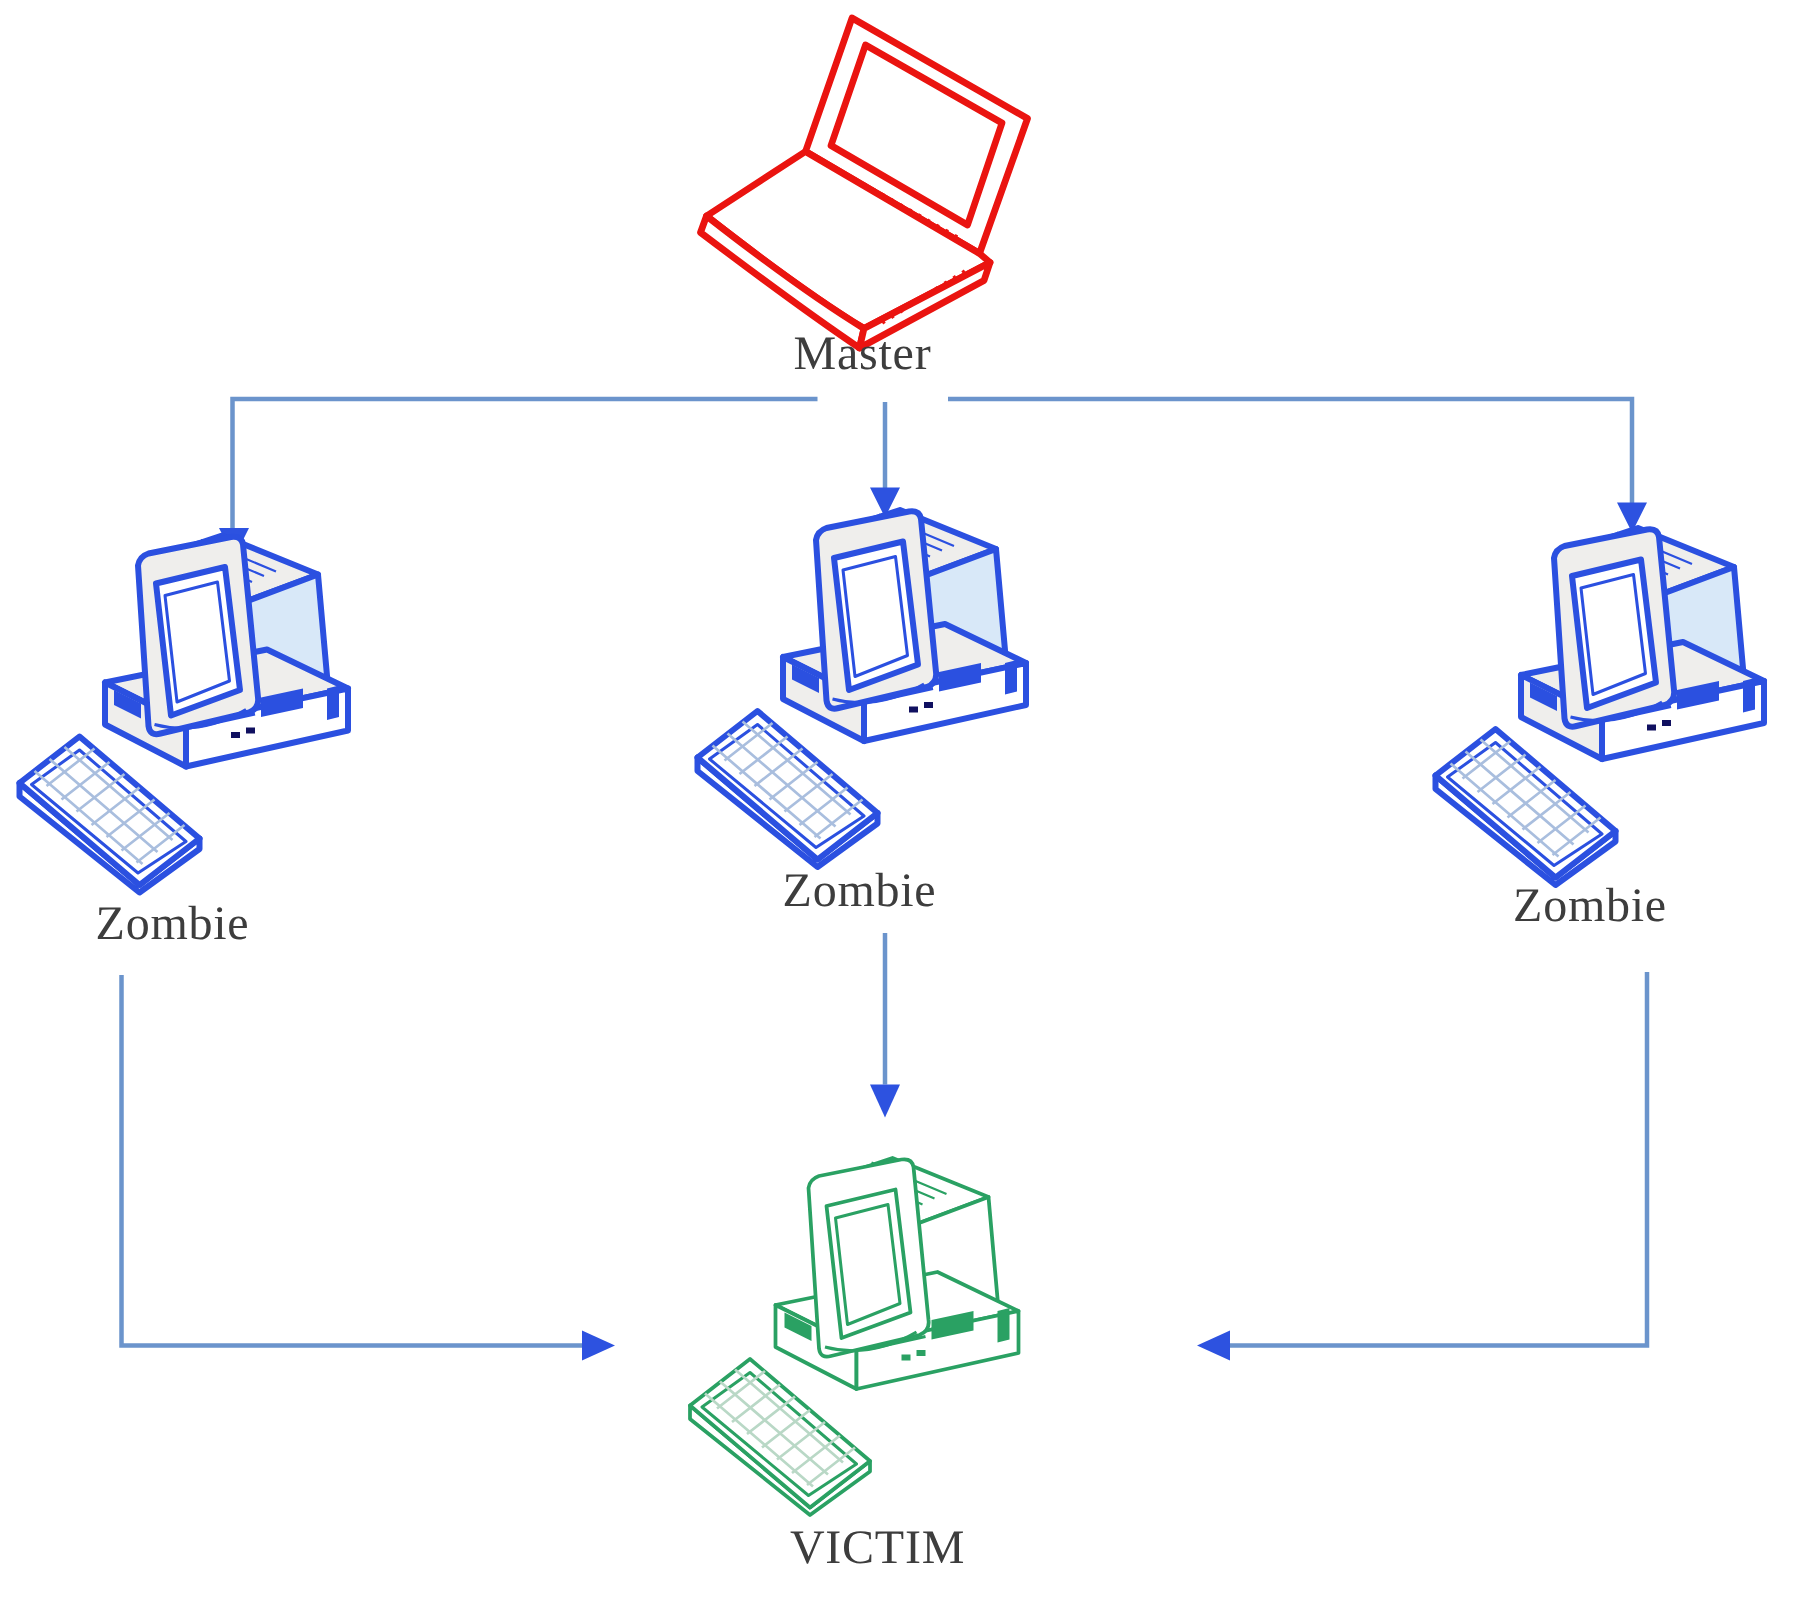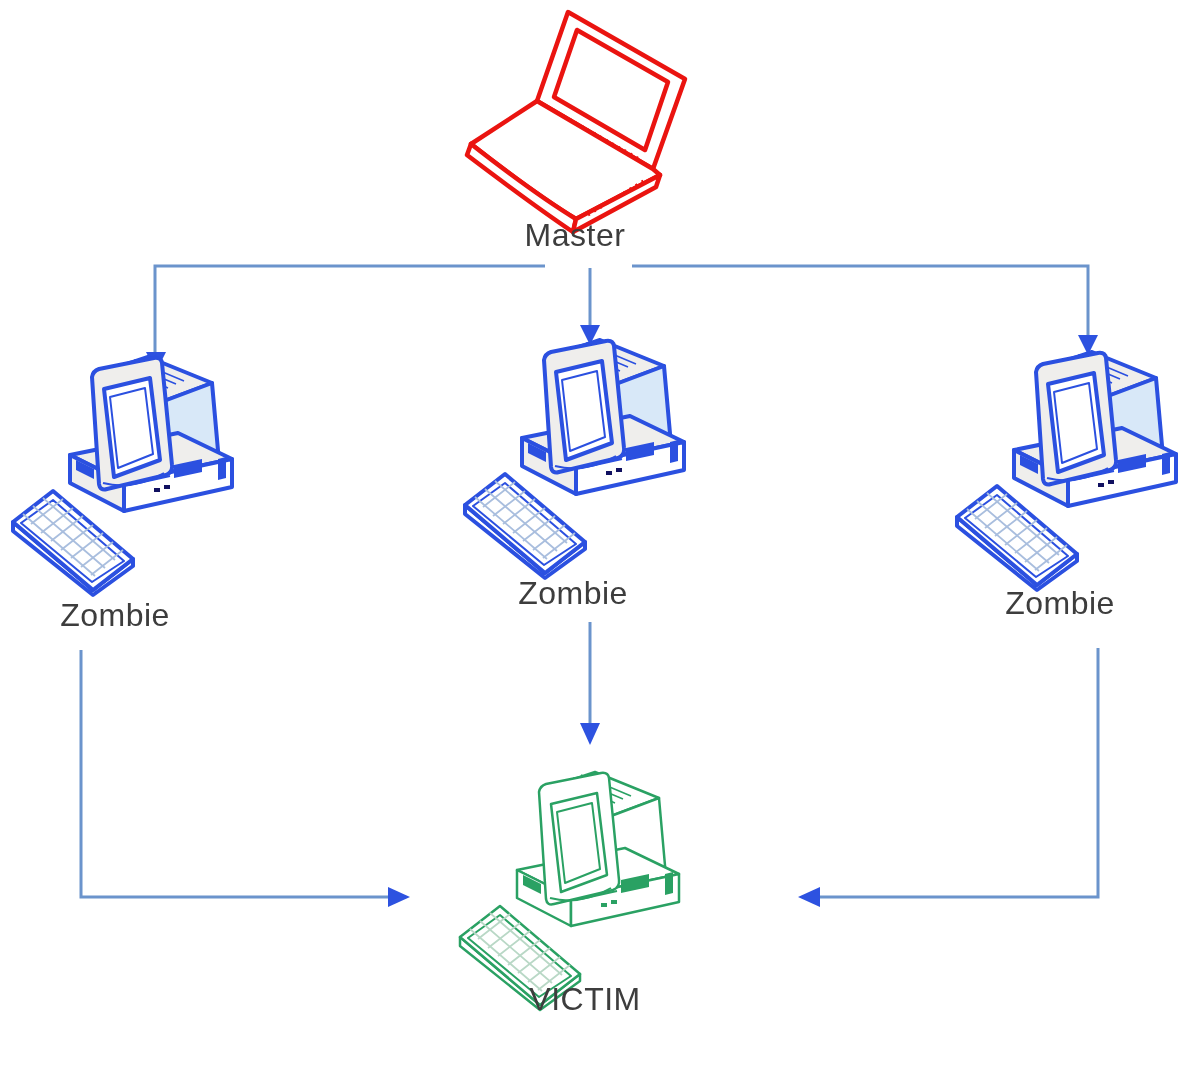--- a/index.html
+++ b/index.html
@@ -1,19 +1,19 @@
 <!DOCTYPE html>
 <html><head>
 <meta charset="utf-8">
 <style>
   html,body { margin:0; padding:0; background:#ffffff; }
   .stage {
     position:relative; width:1200px; height:1080px; overflow:hidden;
     background:#ffffff;
-    font-family:Liberation Sans, sans-serif;
+    font-family:Liberation Serif, serif;
   }
   .stage * { box-sizing:border-box; }
 
   
   svg.connectors { position:absolute; left:0; top:0; width:1200px; height:1080px; }
   .shaft path { fill:none; stroke:#6b94cc; stroke-width:3; }
   .head  path { fill:#2d52e0; stroke:none; }
 
   
   .node-label {
@@ -126,15 +126,15 @@
   <div class="node-label" style="left:493px; top:576px; width:160px">Zombie</div>
 
   <svg class="icon pc-blue" style="left:952px; top:350px; width:240px; height:250px" viewBox="0 0 240 250">
     <use href="#sym-pc"></use>
   </svg>
   <div class="node-label" style="left:980px; top:586px; width:160px">Zombie</div>
 
   <svg class="icon pc-green" style="left:455px; top:770px; width:240px; height:250px" viewBox="0 0 240 250">
     <use href="#sym-pc"></use>
   </svg>
-  <div class="node-label" style="left:495px; top:982px; width:180px">VICTIM</div>
+  <div class="node-label" style="left:495px; top:1014px; width:180px">VICTIM</div>
 
 </div>
 
 </body></html>

